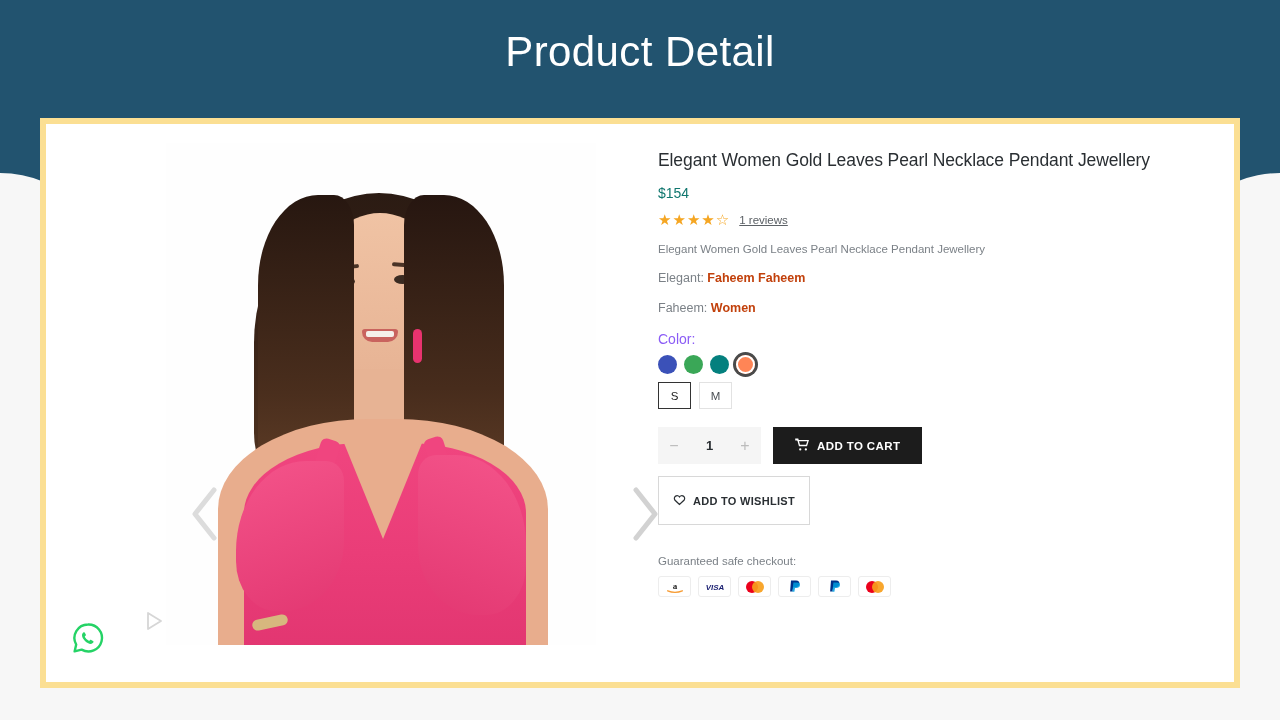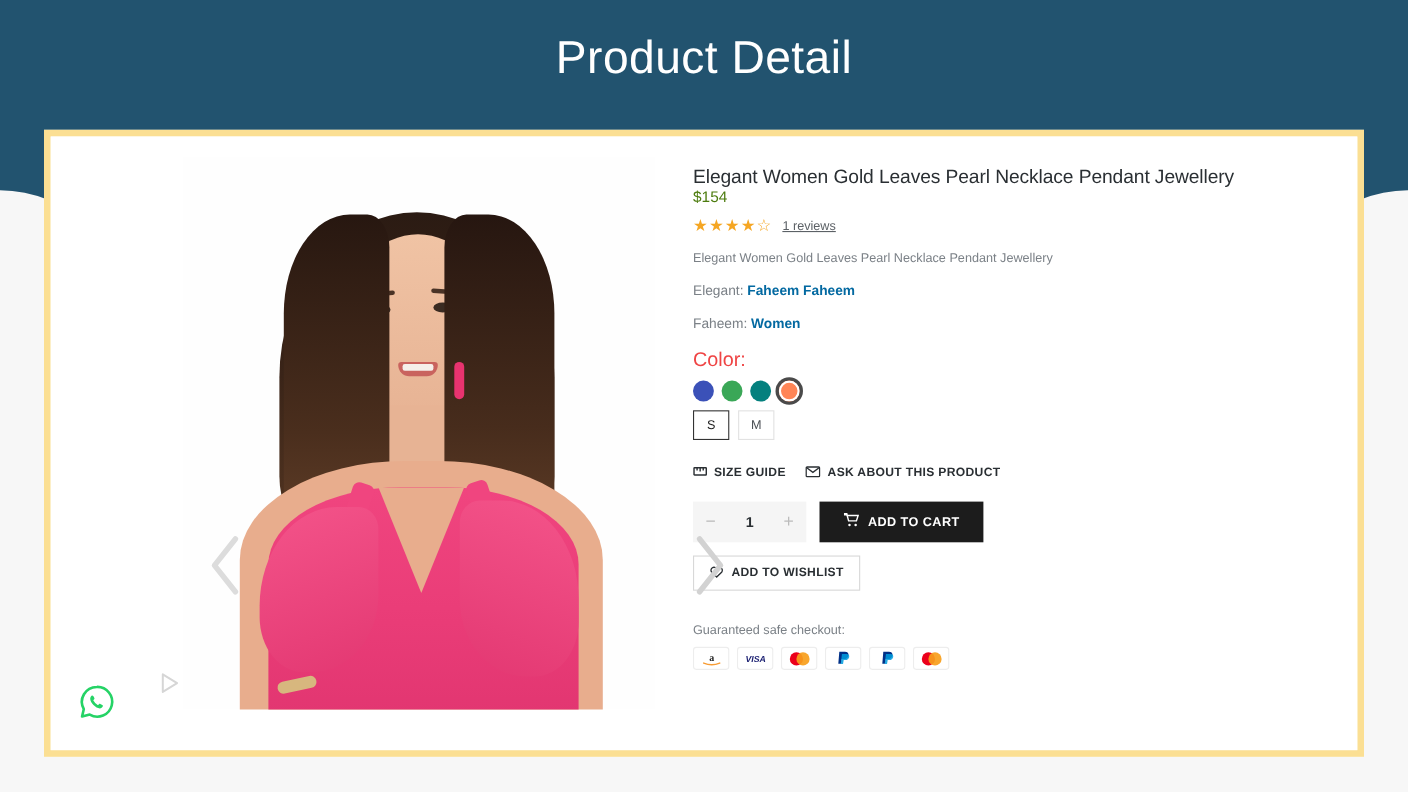--- a/index.html
+++ b/index.html
@@ -127,32 +127,32 @@
   .gal-arrow {
     position: absolute; top: 350px; width: 44px; height: 80px;
     z-index: 6; cursor: pointer;
     display: flex; align-items: center; justify-content: center;
   }
   .gal-arrow.left  { left: 136px; }
   .gal-arrow.right { left: 578px; }
   .gal-arrow svg { display: block; }
 
   
-  .details { position: absolute; left: 584px; top: 26px; width: 560px; }
+  .details { position: absolute; left: 612px; top: 26px; width: 560px; }
   .prod-title { font-size: 17.5px; color:#2a2f33; font-weight: 400; letter-spacing: -0.1px; }
-  .prod-price { font-size: 14px; color:#4d7c0f; margin-top: 0; }
+  .prod-price { font-size: 14px; color:#0f766e; margin-top: 14px; }
   .rating-row { display:flex; align-items:center; gap:9px; margin-top: 11px; }
   .stars { color:#f5a623; font-size: 15px; letter-spacing: 1px; line-height:1; }
   .reviews-link { font-size: 11.5px; color:#5c6166; text-decoration: underline; cursor: pointer; }
   .prod-desc { font-size: 11.5px; color:#7b8187; margin-top: 16px; }
 
   .meta-row { font-size: 12.5px; color:#7b8187; margin-top: 16px; }
-  .meta-row b { color:#0369a1; font-weight: 700; }
-
-  .field-label { font-size: 18px; color:#ef4444; margin-top: 16px; }
+  .meta-row b { color:#c2410c; font-weight: 700; }
+
+  .field-label { font-size: 14px; color:#8b5cf6; margin-top: 16px; }
 
   .swatches { display:flex; gap: 7px; margin-top: 8px; }
   .swatch { width: 19px; height: 19px; border-radius: 50%; cursor:pointer; }
   .swatch.selected { box-shadow: 0 0 0 2px #fff inset, 0 0 0 3px #4a4a4a; }
 
   .sizes { display:flex; gap: 8px; margin-top: 8px; }
   .size-btn {
     min-width: 33px; height: 27px; padding: 0 8px;
     display:flex; align-items:center; justify-content:center;
     font-size: 11.5px; color:#4a4f54; border:1px solid #e2e2e2; background:#fff; cursor:pointer;
@@ -167,21 +167,21 @@
   .qty-btn { flex:0 0 32px; text-align:center; font-size:16px; color:#bcbcbc; cursor:pointer; user-select:none; }
   .qty-val { flex:1; text-align:center; font-size:13px; color:#2a2f33; font-weight:700; }
   .atc {
     height:37px; padding: 0 22px; background:#1c1c1c; color:#fff;
     display:flex; align-items:center; gap:8px; justify-content:center;
     font-size:11.5px; font-weight:700; letter-spacing:0.4px; cursor:pointer; border:none;
     min-width: 148px;
   }
 
   .wishlist {
-    margin-top: 12px; height:32px; width:152px; background:#fff; border:1px solid #d8d8d8;
+    margin-top: 12px; height:49px; width:152px; background:#fff; border:1px solid #d8d8d8;
     display:flex; align-items:center; gap:7px; justify-content:center;
     font-size:11px; font-weight:700; color:#2a2f33; letter-spacing:0.3px; cursor:pointer;
   }
 
   .safe-label { font-size: 11.5px; color:#7b8187; margin-top: 30px; }
   .pay-row { display:flex; gap:7px; margin-top: 9px; }
   .pay {
     width:33px; height:21px; background:#fff; border:1px solid #ededed; border-radius:3px;
     display:flex; align-items:center; justify-content:center; cursor:pointer;
   }
@@ -276,40 +276,20 @@
           <div class="swatch" style="background: rgb(58, 167, 87);"></div>
           <div class="swatch" style="background: rgb(4, 128, 126);"></div>
           <div class="swatch selected" style="background: rgb(255, 133, 86);"></div>
         </div>
 
         <div class="sizes">
           <div class="size-btn selected">S</div>
           <div class="size-btn">M</div>
         </div>
 
-        <div class="link-row">
-          <div class="mini-link">
-            <span>
-              <svg width="13" height="13" viewBox="0 0 14 14" fill="none" stroke="#2a2f33" stroke-width="1.4">
-                <rect x="1" y="3.5" width="12" height="7" rx="0.5"></rect>
-                <path d="M4 3.5 V6.2 M7 3.5 V7.2 M10 3.5 V6.2"></path>
-              </svg>
-            </span>
-            <span>SIZE GUIDE</span>
-          </div>
-          <div class="mini-link">
-            <span>
-              <svg width="14" height="13" viewBox="0 0 16 13" fill="none" stroke="#2a2f33" stroke-width="1.4">
-                <rect x="1" y="2" width="14" height="10" rx="1"></rect>
-                <path d="M1.6 2.8 L8 7.6 L14.4 2.8"></path>
-              </svg>
-            </span>
-            <span>ASK ABOUT THIS PRODUCT</span>
-          </div>
-        </div>
 
         <div class="buy-row">
           <div class="qty">
             <div class="qty-btn">−</div>
             <div class="qty-val">1</div>
             <div class="qty-btn">+</div>
           </div>
           <button class="atc">
             <span>
               <svg width="14" height="14" viewBox="0 0 16 16" fill="#ffffff">

